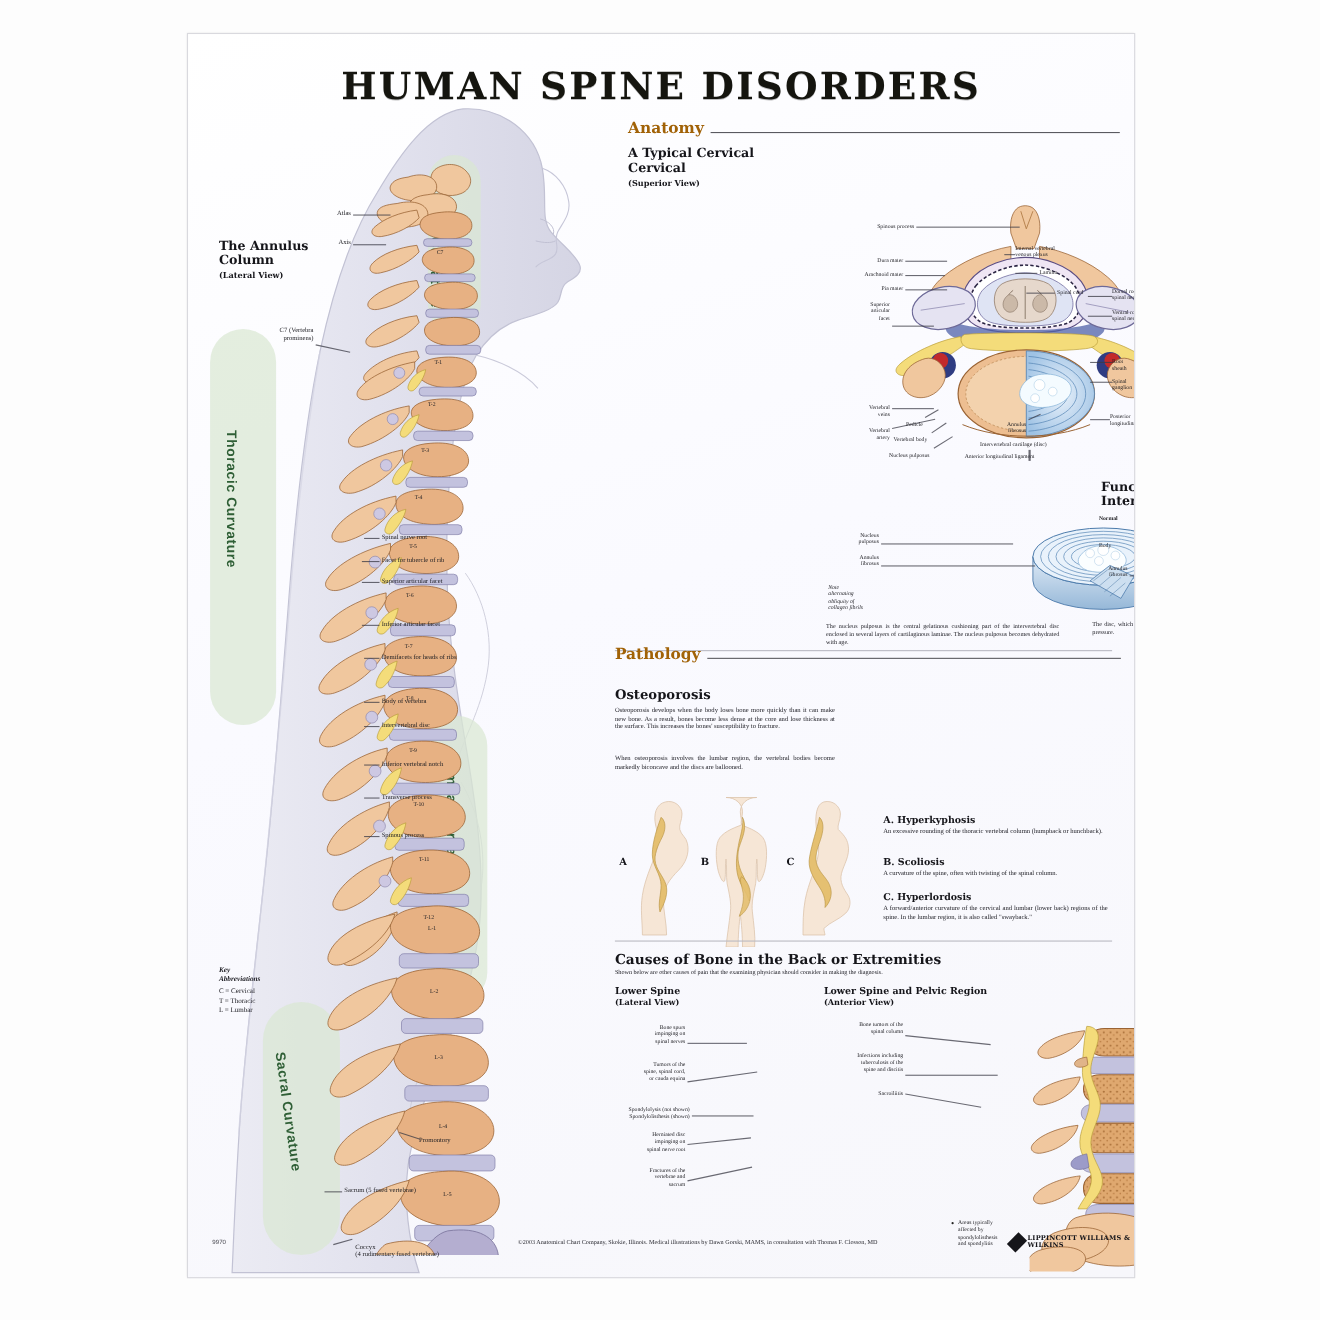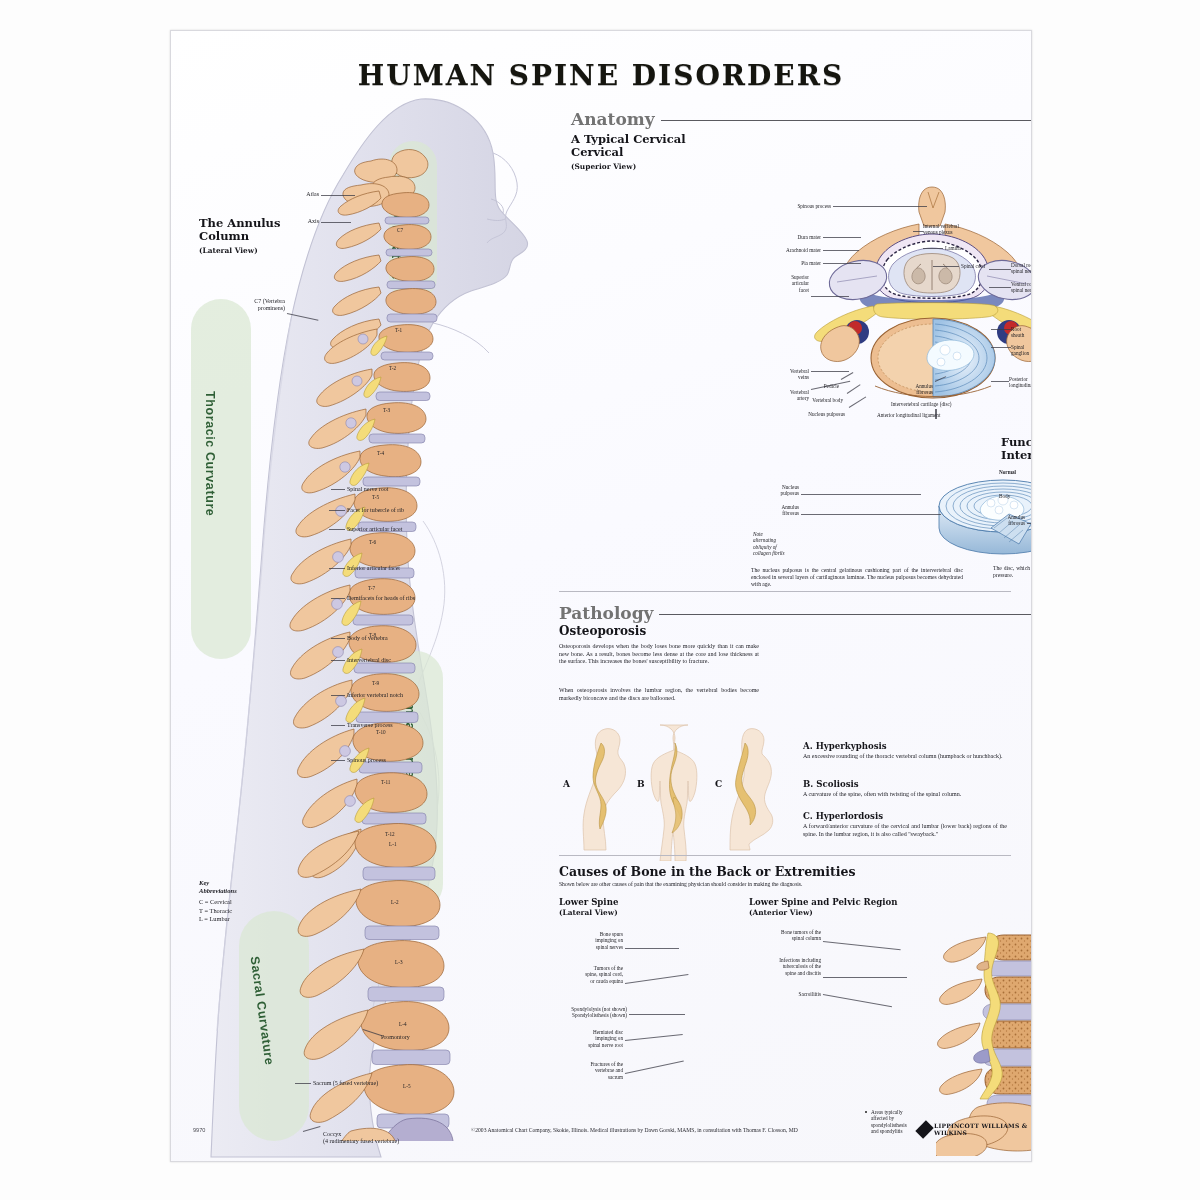--- a/index.html
+++ b/index.html
@@ -24,21 +24,21 @@
     content:"";position:absolute;inset:0;
     background:linear-gradient(160deg,#ffffff 0%,#fafaff 45%,#f7f7fb 100%);
     pointer-events:none;
   }
   .layer{position:absolute;}
 
   
   #title{
     position:absolute;left:0;top:28px;width:860px;text-align:center;
     font-family:"DejaVu Serif", serif;
-    font-weight:bold;font-size:28px;letter-spacing:2px;color:#15150f;
+    font-weight:bold;font-size:34px;letter-spacing:2px;color:#15150f;
     text-shadow:0 1px 0 rgba(0,0,0,.25);
   }
 
   
   #torso{
     position:absolute;left:0px;top:60px;width:420px;height:1070px;
   }
   #torso svg{display:block;}
 
   
@@ -52,21 +52,21 @@
   
   .lbl{position:absolute;font-family:"Liberation Serif",serif;color:#1d1d22;white-space:pre-line;}
   .lbl.s  {font-size:6px;line-height:7.4px;}
   .lbl.xs {font-size:5.2px;line-height:6.4px;}
   .lbl.r  {text-align:right;}
   .leader{position:absolute;background:#3a3a44;height:1px;opacity:.75;}
 
   
   .sechead{
     position:absolute;font-family:"DejaVu Serif",serif;font-weight:bold;
-    font-size:17px;color:#737373;
+    font-size:14px;color:#a16207;
   }
   .sechead .rule{
     position:absolute;top:11px;left:100%;margin-left:6px;height:1px;background:#5a5a60;
   }
   .subhead{
     position:absolute;font-family:"DejaVu Serif",serif;font-weight:bold;
     font-size:11.5px;color:#15151a;line-height:13px;
   }
   .subhead2{
     position:absolute;font-family:"DejaVu Serif",serif;font-weight:bold;
@@ -600,21 +600,21 @@
   <div class="lbl xs" style="left:828px;top:462px;">Body</div>
 
   <div class="lbl xs r" style="left:810px;top:483px;width:44px;">Annulus
 fibrosus</div>
   <div class="leader" style="left:856px;top:492px;width:22px;"></div>
 
   <div class="para" style="left:822px;top:534px;width:192px;">The disc, which contains nucleus pulposus, functions to protect the vertebrae from pressure.</div>
 
   <div class="hrule" style="left:388px;top:560px;width:452px;"></div>
 
-  <div class="sechead" style="left:388px;top:572px;">
+  <div class="sechead" style="left:388px;top:556px;">
     <span>Pathology</span>
     <span class="rule" style="width:376px;"></span>
   </div>
 
   <div class="subhead" style="left:388px;top:594px;font-size:12px;">Osteoporosis</div>
   <div class="para p6" style="left:388px;top:612px;width:200px;">Osteoporosis develops when the body loses bone more quickly than it can make new bone. As a result, bones become less dense at the core and lose thickness at the surface. This increases the bones' susceptibility to fracture.</div>
   <div class="para p6" style="left:388px;top:656px;width:200px;">When osteoporosis involves the lumbar region, the vertebral bodies become markedly biconcave and the discs are ballooned.</div>
 
   <div class="layer figfig" style="left:390px;top:690px;width:230px;height:140px;">
     <svg width="230" height="140" viewBox="0 0 230 140">

